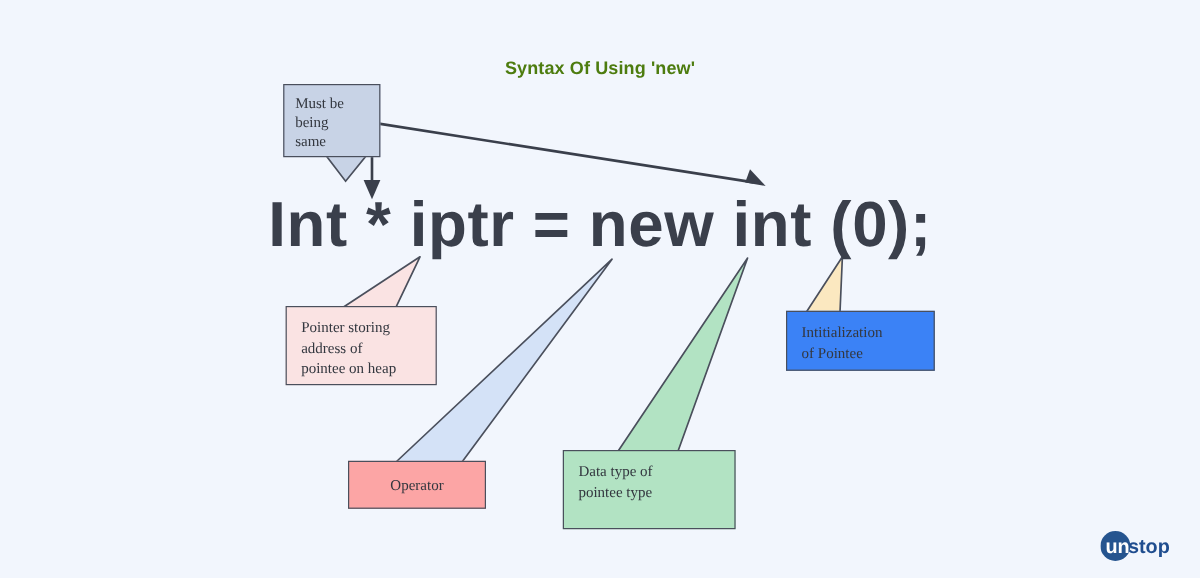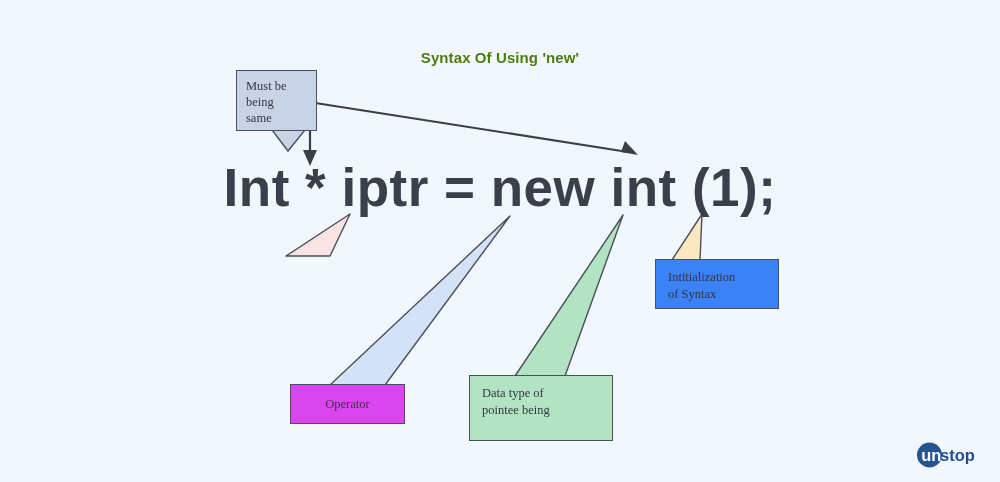--- a/index.html
+++ b/index.html
@@ -87,21 +87,21 @@
     width: 126px;
     height: 66px;
     background: #fae3e3;
   }
 
   #box-operator {
     left: 290px;
     top: 384px;
     width: 115px;
     height: 40px;
-    background: #d946ef;
+    background: #fca5a5;
     display: flex;
     align-items: center;
     justify-content: center;
     padding: 16px;
   }
 
   #box-data-type {
     left: 469px;
     top: 375px;
     width: 144px;
@@ -148,41 +148,46 @@
 
     <polygon points="330,385 385,385 510,216" fill="#d4e2f7" stroke="#4a4f5c" stroke-width="1.4" stroke-linejoin="round"></polygon>
 
     <polygon points="515,376 565,376 623,215" fill="#b2e3c3" stroke="#4a4f5c" stroke-width="1.4" stroke-linejoin="round"></polygon>
 
     <polygon points="672,260 700,260 702,214" fill="#fbe8c0" stroke="#4a4f5c" stroke-width="1.4" stroke-linejoin="round"></polygon>
   </svg>
 
   <div id="title">Syntax Of Using 'new'</div>
 
-  <div id="code">Int * iptr = new int (1);</div>
+  <div id="code">Int * iptr = new int (0);</div>
 
   <div class="callout" id="box-must-be-same-type">
     <span>Must be</span>
     <span>being</span>
     <span>same</span>
   </div>
 
+  <div class="callout" id="box-pointer-storing">
+    <span>Pointer storing</span>
+    <span>address of</span>
+    <span>pointee on heap</span>
+  </div>
 
   <div class="callout" id="box-operator">
     <span>Operator</span>
   </div>
 
   <div class="callout" id="box-data-type">
     <span>Data type of</span>
-    <span>pointee being</span>
+    <span>pointee type</span>
   </div>
 
   <div class="callout" id="box-initialization">
     <span>Intitialization</span>
-    <span>of Syntax</span>
+    <span>of Pointee</span>
   </div>
 
   <svg id="logo" viewBox="0 0 70 26">
     <circle cx="12.5" cy="13" r="12.5" fill="#25548f"></circle>
     <text x="4.2" y="19.2" font-family="Liberation Sans, sans-serif" font-size="16.5" font-weight="bold" fill="#ffffff">un</text>
     <text x="23" y="19.2" font-family="Liberation Sans, sans-serif" font-size="16.5" font-weight="bold" fill="#1f4d8f">stop</text>
   </svg>
 
 </div>
 

